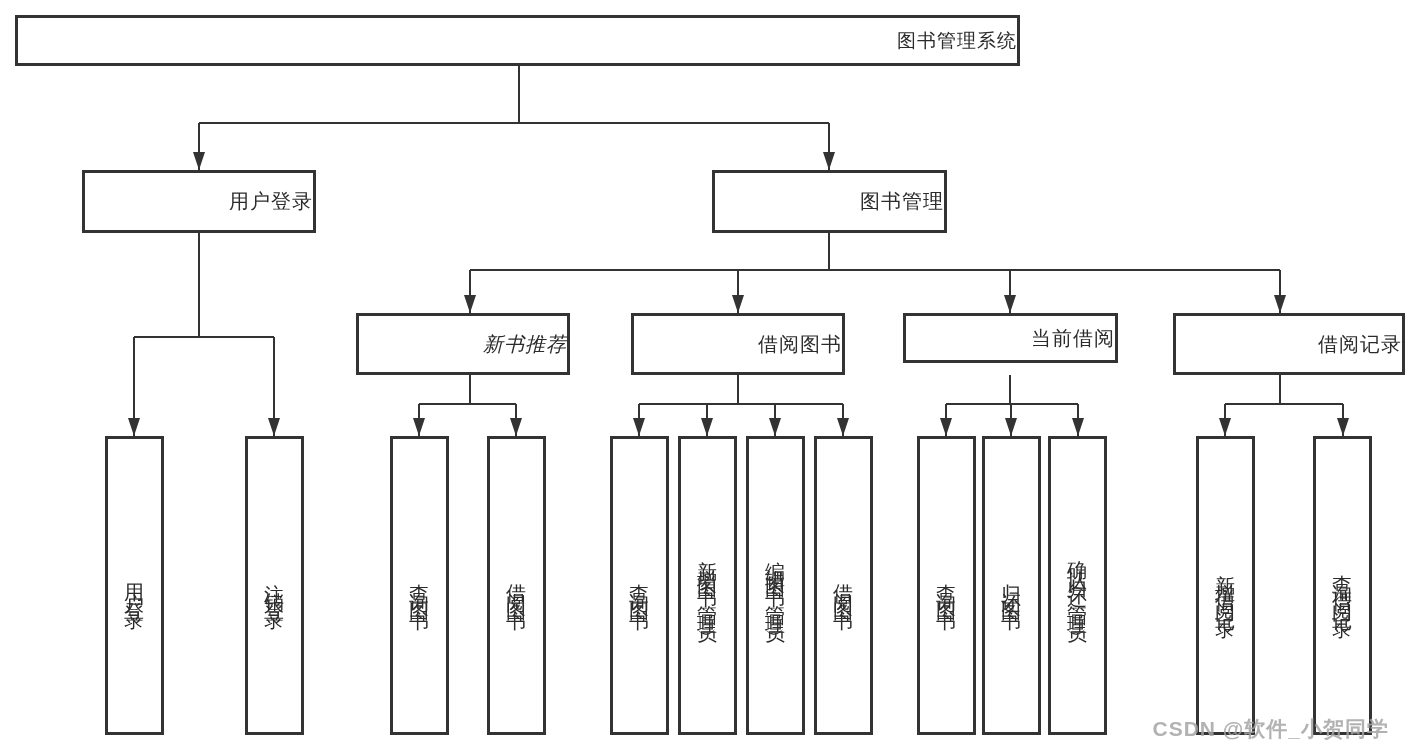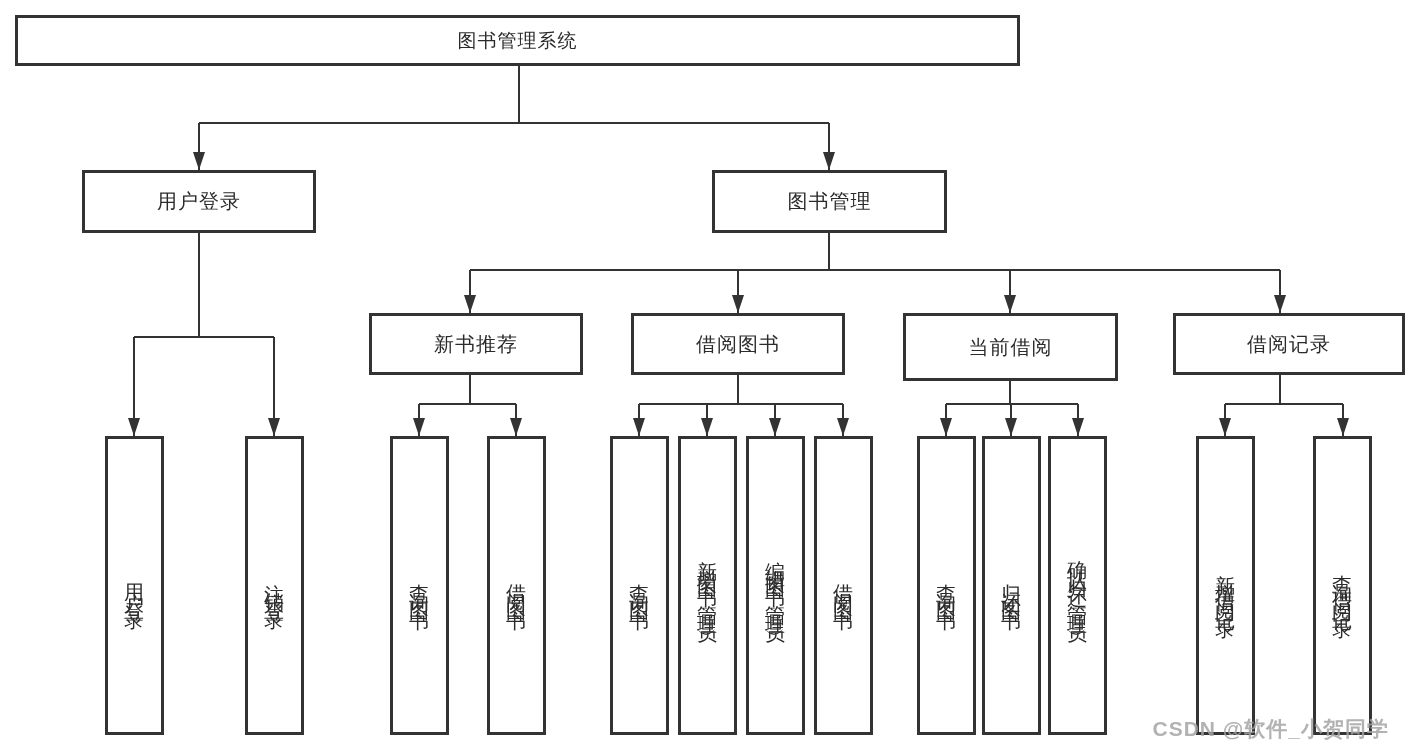--- a/index.html
+++ b/index.html
@@ -21,21 +21,21 @@
     width: 1405px; height: 747px;
     pointer-events: none;
   }
   .hnode {
     position: absolute;
     box-sizing: border-box;
     border: 3px solid #333333;
     background: #ffffff;
     display: flex;
     align-items: center;
-    justify-content: center;
+    justify-content: flex-end;
     color: #2b2b2b;
     font-size: 20px;
     letter-spacing: 1px;
     z-index: 2;
   }
   .hnode.root { font-size: 19px; }
   .vnode {
     position: absolute;
     box-sizing: border-box;
     border: 3px solid #333333;
@@ -117,27 +117,27 @@
     <span>图书管理系统</span>
   </div>
 
   <div class="hnode" style="left:82px; top:170px; width:234px; height:63px;">
     <span>用户登录</span>
   </div>
   <div class="hnode" style="left:712px; top:170px; width:235px; height:63px;">
     <span>图书管理</span>
   </div>
 
-  <div class="hnode" style="left:369px; top:313px; width:214px; height:62px;">
+  <div class="hnode" style="left:356px; top:313px; width:214px; height:62px;font-style:italic;">
     <span>新书推荐</span>
   </div>
   <div class="hnode" style="left:631px; top:313px; width:214px; height:62px;">
     <span>借阅图书</span>
   </div>
-  <div class="hnode" style="left:903px; top:313px; width:215px; height:68px;">
+  <div class="hnode" style="left:903px; top:313px; width:215px; height:50px;">
     <span>当前借阅</span>
   </div>
   <div class="hnode" style="left:1173px; top:313px; width:232px; height:62px;">
     <span>借阅记录</span>
   </div>
 
   <div class="vnode" style="left:105px;">
     <span>用户登录</span>
   </div>
   <div class="vnode" style="left:245px;">

